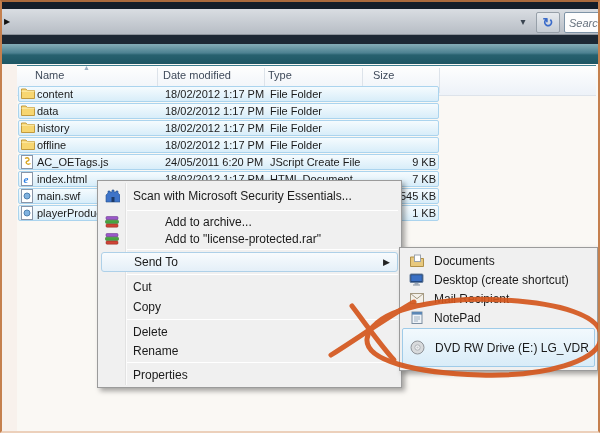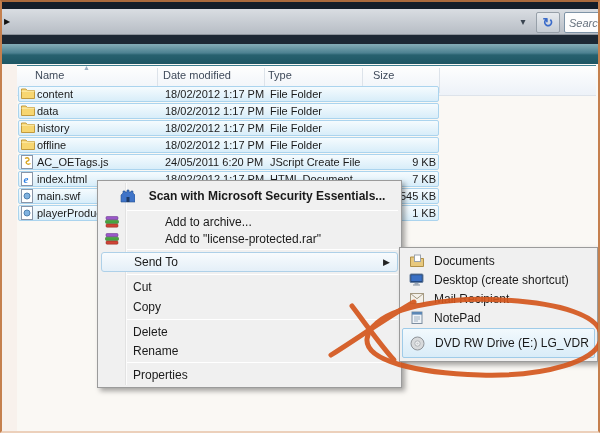--- a/index.html
+++ b/index.html
@@ -49,37 +49,37 @@
   .c-type { left:251px; width:99px; }
   .c-size { left:353px; width:64px; text-align:right; }
 
   
   .menu { position:absolute; left:95px; top:178px; width:305px; background:#f0f0f0;
           border:1px solid #9b9b9b; box-shadow:3px 3px 5px rgba(0,0,0,.35); padding:2px 0;
           font-size:12px; color:#1a1a1a; z-index:10; }
   .menu::before { content:""; position:absolute; left:27px; top:2px; bottom:2px; width:1px;
                   background:#e2e2e2; border-right:1px solid #fbfbfb; }
   .mi { position:relative; display:flex; align-items:center; height:20px; padding-left:6px; }
-  .mi-scan { height:25px; font-weight:bold;justify-content:center; }
+  .mi-scan { height:25px; font-weight:normal; }
   .mi-sm { height:17px;gap:32px; }
   .mi-del, .mi-ren { height:19px; }
   .mic { width:16px; display:inline-flex; justify-content:center; z-index:1; }
   .mil { margin-left:13px; white-space:nowrap; }
   .msep { height:1px; background:#dcdcdc; border-bottom:1px solid #fff; margin:2px 3px 2px 29px; }
   .mi-hl { background:linear-gradient(#f8fbfd,#e4eff8); border:1px solid #aed0e8; border-radius:3px;
            margin:0 3px; padding-left:3px; }
   .sub-arrow { position:absolute; right:7px; top:4px; font-size:9px; color:#222; }
 
   .submenu { position:absolute; left:397px; top:245px; width:199px; background:#f0f0f0;
              border:1px solid #9b9b9b; box-shadow:3px 3px 5px rgba(0,0,0,.35); padding:3px 0;
              font-size:12px; color:#1a1a1a; z-index:20; }
   .si { display:flex; align-items:center; height:19px; padding-left:8px; }
   .sic { width:17px; display:inline-flex; justify-content:center; }
   .sil { margin-left:9px; white-space:nowrap; }
-  .si-hl { height:30px; background:linear-gradient(#f2f9fd,#d9ecf8); border:1px solid #9fcbe8;
+  .si-hl { height:39px; background:linear-gradient(#f2f9fd,#d9ecf8); border:1px solid #9fcbe8;
            border-radius:2px; margin:1px 2px 0 2px; padding-left:6px; }
 
   
   .annot { position:absolute; left:0; top:0; width:600px; height:433px; z-index:50; pointer-events:none; }
 </style>
 </head>
 <body>
 
 <div class="screen">
 

